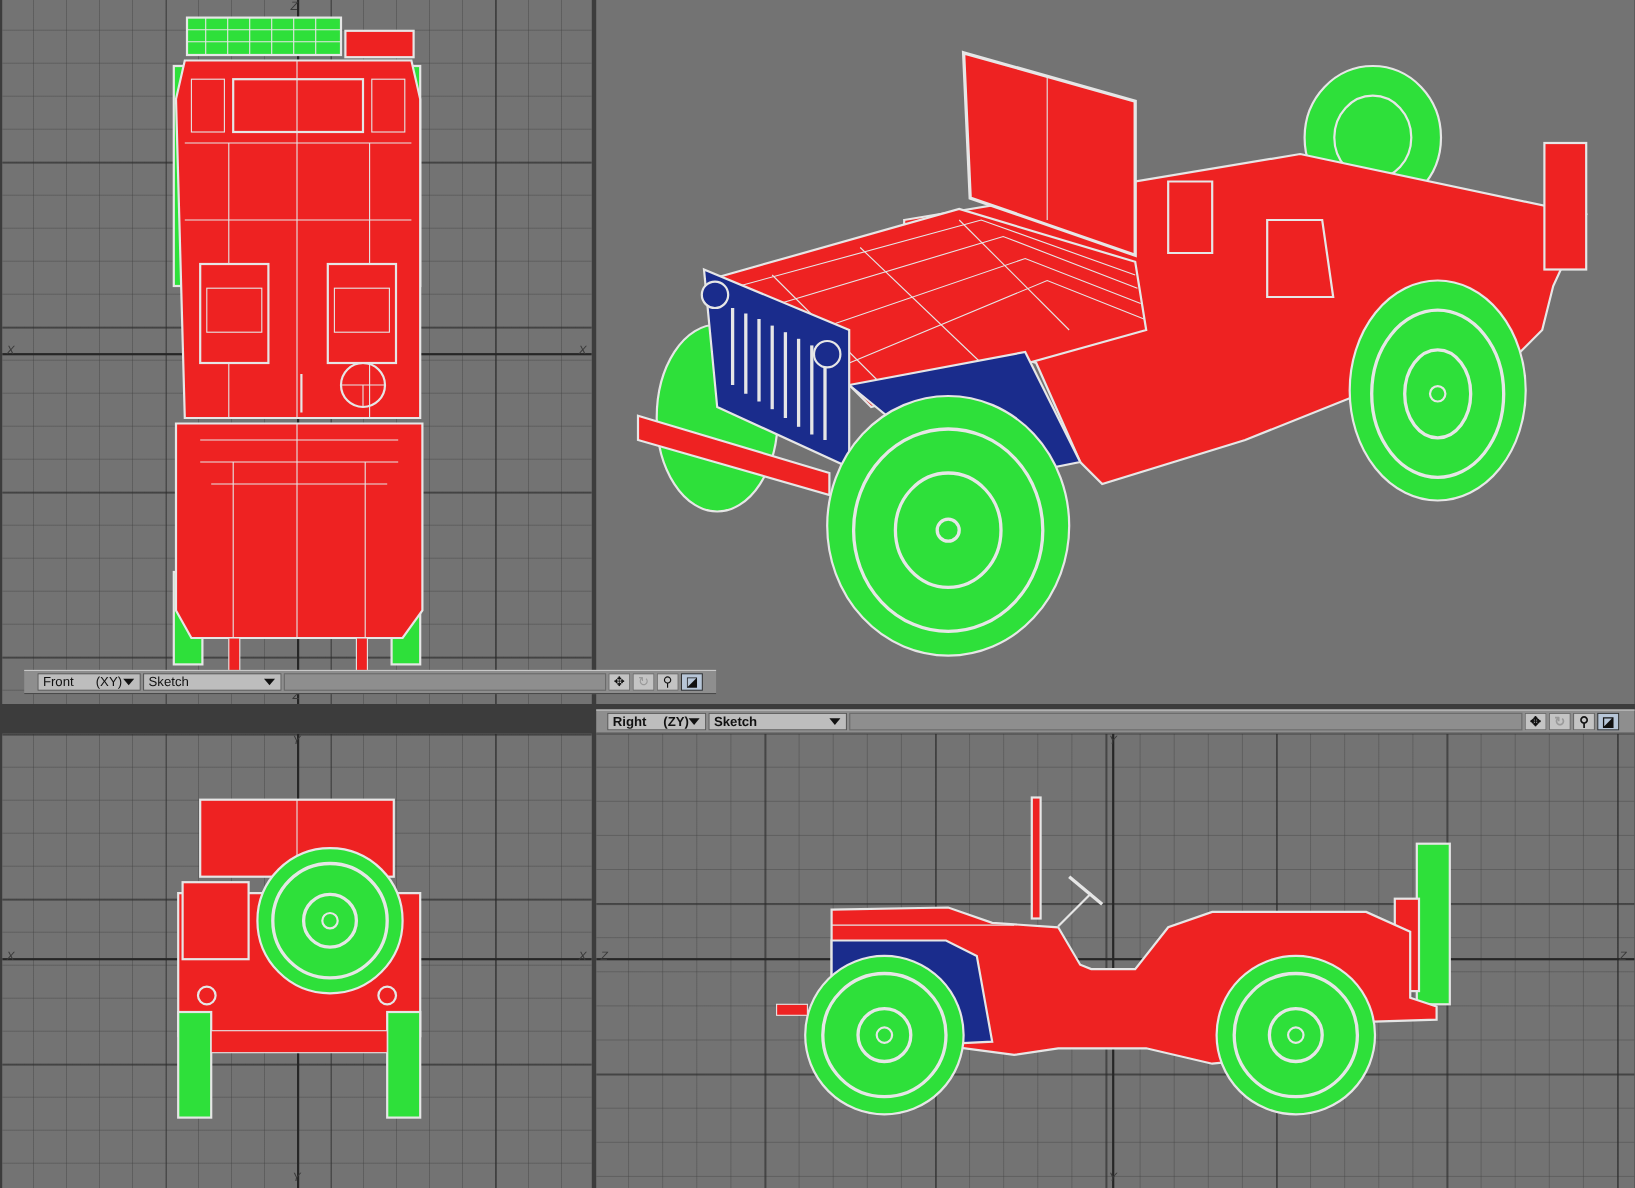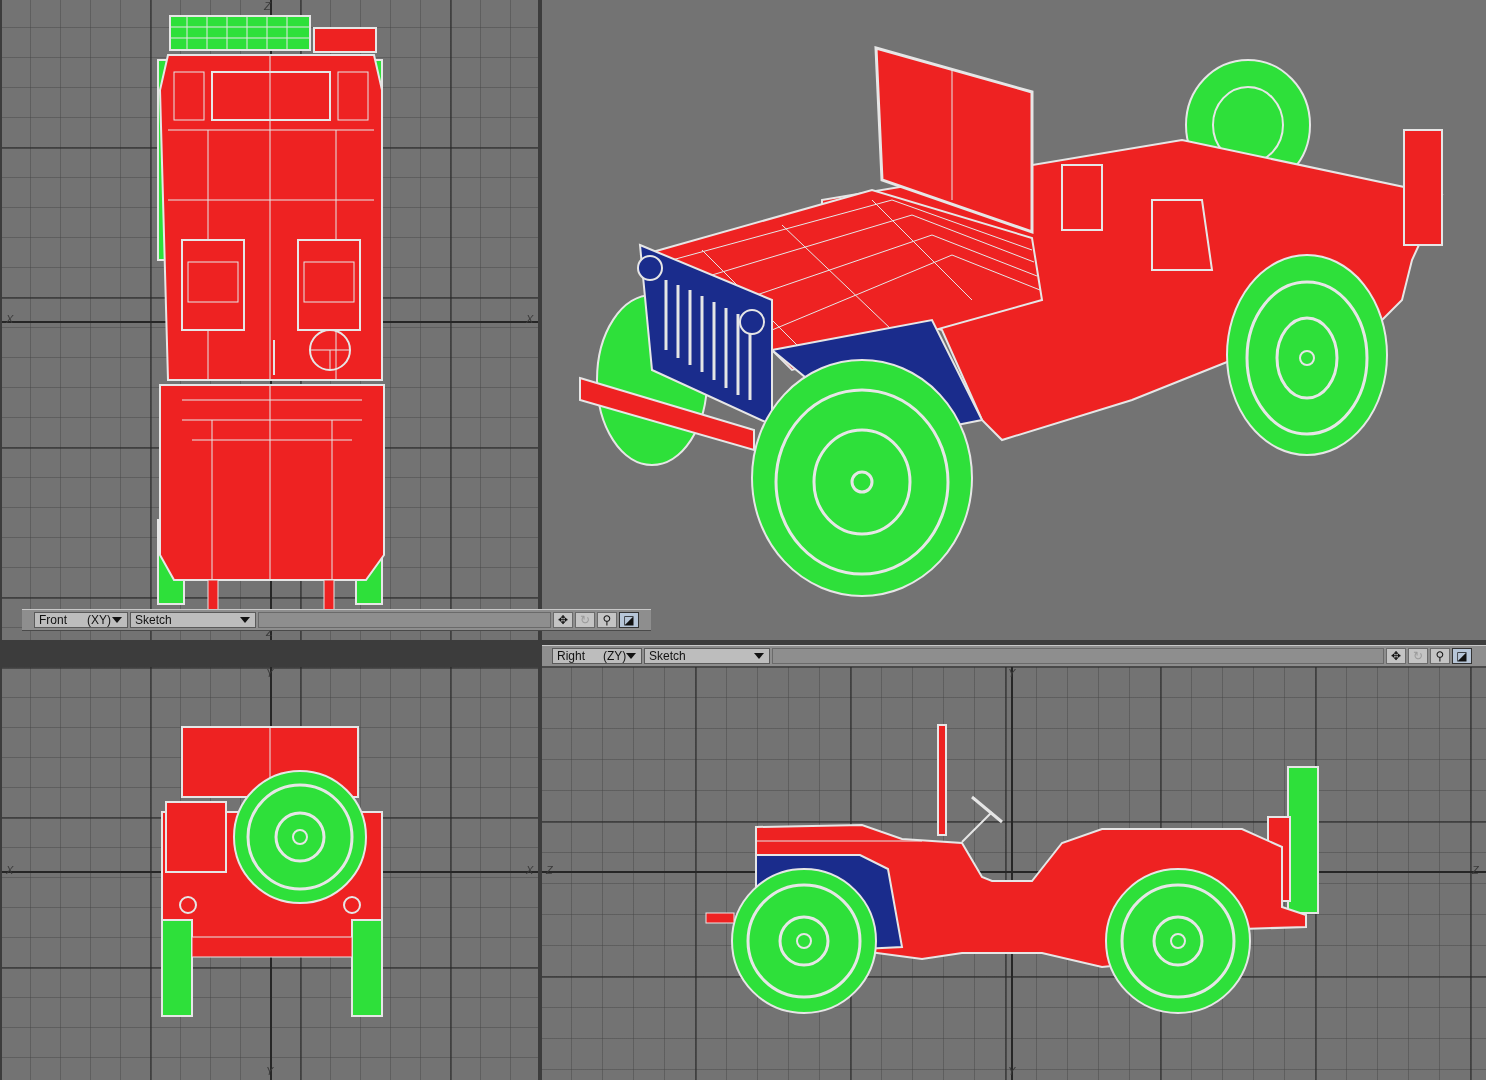--- a/index.html
+++ b/index.html
@@ -183,21 +183,21 @@
     <circle cx="298" cy="170" r="66" fill="#2ee03a" stroke="#e6e6e6" stroke-width="2"></circle>
     <circle cx="298" cy="170" r="52" fill="none" stroke="#e6e6e6" stroke-width="3"></circle>
     <circle cx="298" cy="170" r="24" fill="none" stroke="#e6e6e6" stroke-width="3"></circle>
     <circle cx="298" cy="170" r="7" fill="#2ee03a" stroke="#e6e6e6" stroke-width="2"></circle>
     <circle cx="186" cy="238" r="8" fill="none" stroke="#e6e6e6" stroke-width="2"></circle>
     <circle cx="350" cy="238" r="8" fill="none" stroke="#e6e6e6" stroke-width="2"></circle>
     <rect x="190" y="270" width="160" height="20" fill="#ee2222" stroke="#e6e6e6"></rect>
   </svg>
 </div>
 
-<div class="hdr" style="left:542px;top:645px;width:944px;">
+<div class="hdr" style="left:542px;top:645px;width:944px;font-weight:bold;">
   <div class="box" style="width:90px;margin-left:10px;">
     <span>Right</span>
     <span style="position:absolute;left:50px;">(ZY)</span>
     <span class="tri"></span>
   </div>
   <div class="box" style="width:126px;">
     <span>Sketch</span>
     <span class="tri"></span>
   </div>
   <div class="filler"></div>

